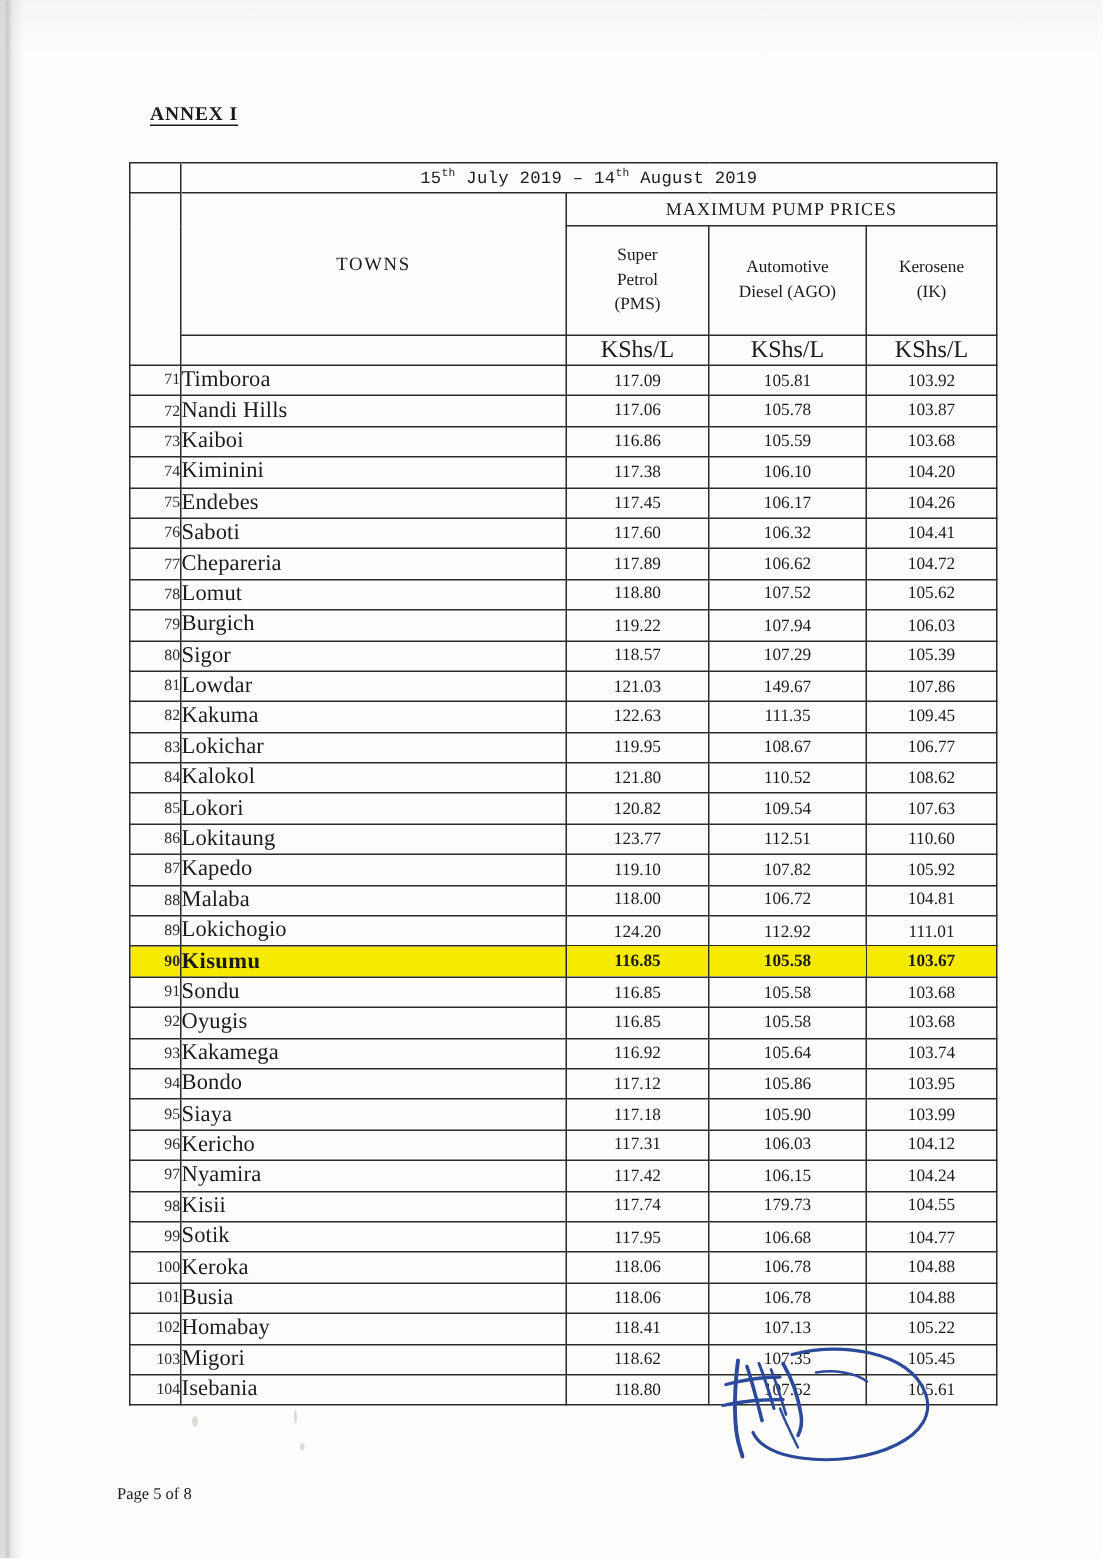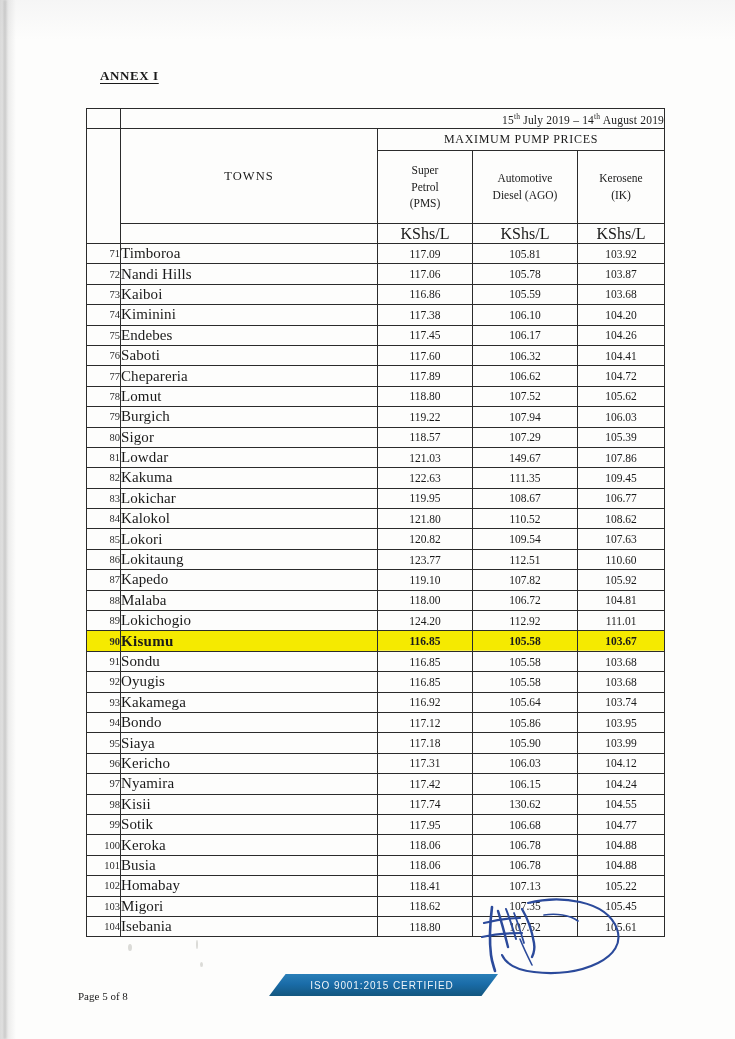--- a/index.html
+++ b/index.html
@@ -56,24 +56,25 @@
     font-size: 11.5px;
   }
   table.doc td, table.doc th {
     border: 1px solid #2b2b2b;
     padding: 0;
     font-weight: normal;
     vertical-align: middle;
   }
   .date-head {
     height: 19px;
-    text-align: right;
+    text-align: center;
     font-size: 11.5px;
     font-weight: bold;
     letter-spacing: 0.2px;
+    font-family: Liberation Mono, monospace;
   }
   .date-head sup { font-size: 7.5px; vertical-align: super; }
   .mpp {
     height: 21px;
     text-align: center;
     font-size: 12px;
     letter-spacing: 0.7px;
   }
   .towns-cell {
     text-align: center;
@@ -413,21 +414,21 @@
             <td class="num">97</td>
             <td class="town">Nyamira</td>
             <td class="price">117.42</td>
             <td class="price">106.15</td>
             <td class="price">104.24</td>
           </tr>
           <tr class="datarow ink-b">
             <td class="num">98</td>
             <td class="town">Kisii</td>
             <td class="price">117.74</td>
-            <td class="price">130.62</td>
+            <td class="price">179.73</td>
             <td class="price">104.55</td>
           </tr>
           <tr class="datarow ink-a">
             <td class="num">99</td>
             <td class="town">Sotik</td>
             <td class="price">117.95</td>
             <td class="price">106.68</td>
             <td class="price">104.77</td>
           </tr>
           <tr class="datarow ink-b">
@@ -479,17 +480,13 @@
       <path d="M52 20 C56 30, 59 40, 62 50" stroke-width="1.8"></path>
       <path d="M60 16 C66 26, 70 38, 72 50 C73 56, 72 60, 70 64" stroke-width="2.4"></path>
       <path d="M58 46 C62 56, 66 64, 70 72" stroke-width="1.6"></path>
       <path d="M66 10 C82 6, 100 5, 118 9 C136 13, 150 22, 155 36 C160 50, 152 62, 136 70 C118 79, 94 82, 72 79 C56 77, 44 71, 40 62" stroke-width="2.1"></path>
       <path d="M82 22 C94 20, 108 22, 116 28" stroke-width="1.7"></path>
     </g>
   </svg>
 
   <div id="page-number">Page 5 of 8</div>
 
-  <div id="iso-banner">
-    <div class="shape"></div>
-    <div class="label">ISO 9001:2015 CERTIFIED</div>
-  </div>
 </div>
 
 </body></html>

